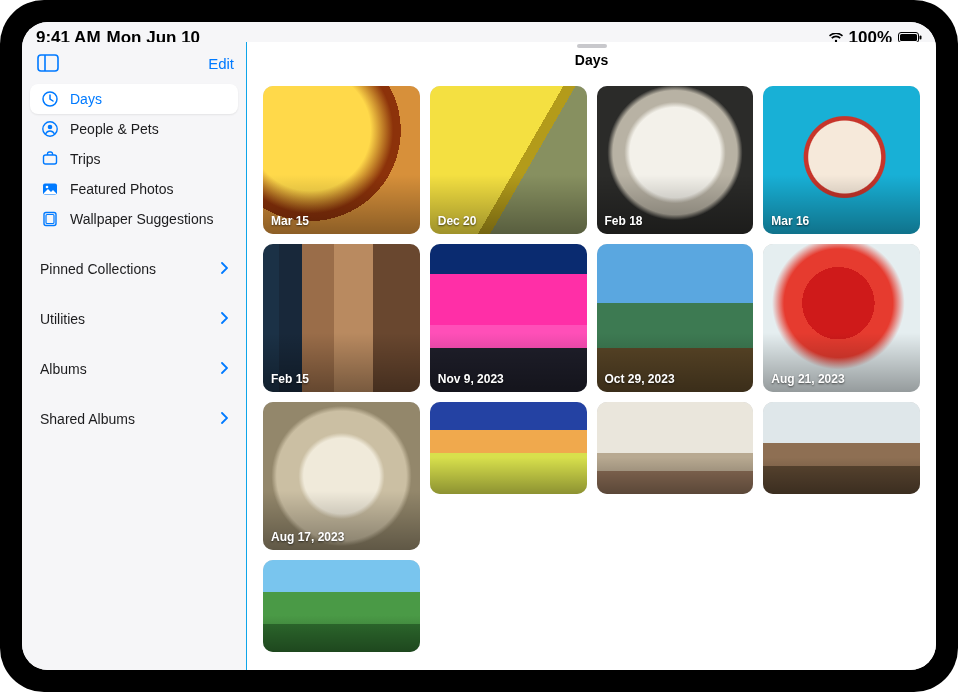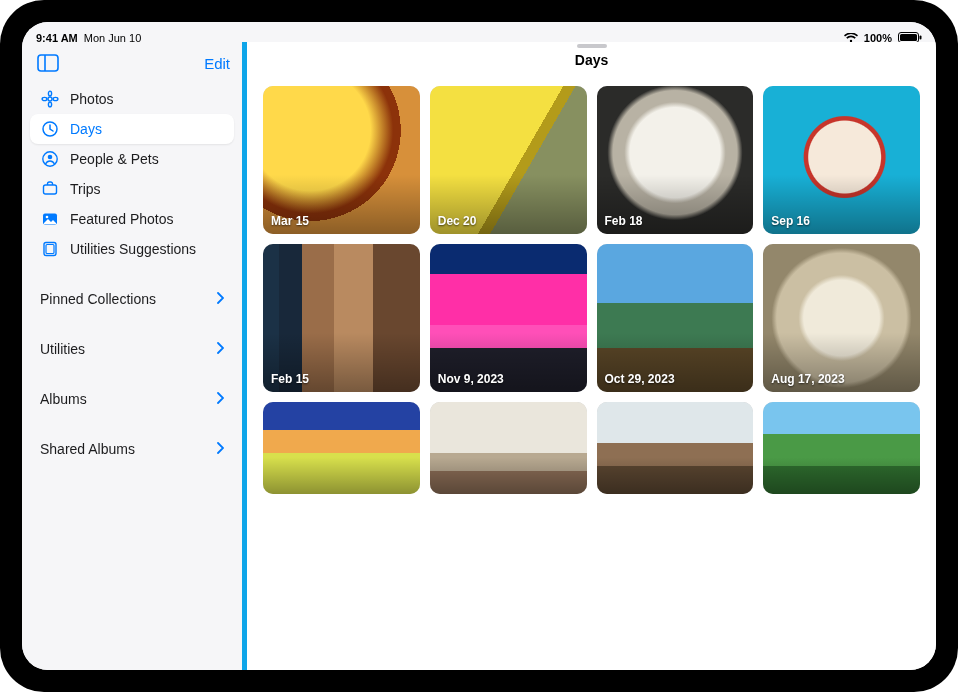--- a/index.html
+++ b/index.html
@@ -22,39 +22,39 @@
     flex-direction: column;
   }
 
   
   .statusbar {
     height: 20px;
     display: flex;
     align-items: center;
     justify-content: space-between;
     padding: 11px 14px 0 14px;
-    font-size: 11px;
+    font-size: 17px;
     font-weight: 600;
     color: #000;
     background: #f6f6f8;
     text-align: right;
   }
   .statusbar .left, .statusbar .right { display: flex; align-items: center; gap: 6px; }
   .status-label { font-weight: 600; }
-  .status-date { font-weight: 400; }
+  .status-date { font-weight: 700; }
   .wifi-icon svg, .battery svg { display: block; }
 
   
   .appbody { flex: 1; display: flex; overflow: hidden; }
 
   
   .sidebar {
     width: 225px;
     background: #f6f6f8;
-    border-right: 5px solid #0ea5e9;
+    border-right: 1px solid #0ea5e9;
     display: flex;
     flex-direction: column;
     padding: 4px 8px 0 8px;
   }
   .sidebar-top {
     display: flex;
     align-items: center;
     justify-content: space-between;
     height: 34px;
     padding: 0 4px;
@@ -169,34 +169,20 @@
             <svg width="22" height="18" viewBox="0 0 22 18">
                 <rect x="1" y="1" width="20" height="16" rx="3" fill="none" stroke="#007aff" stroke-width="1.6"></rect>
                 <line x1="8" y1="1" x2="8" y2="17" stroke="#007aff" stroke-width="1.6"></line>
               </svg>
           </div>
           <div class="edit-btn">Edit</div>
         </div>
 
         <div class="navlist">
 
-          <div class="nav-item">
-            <span class="icon">
-              <svg width="18" height="18" viewBox="0 0 18 18">
-                  <g fill="none" stroke="#007aff" stroke-width="1.4">
-                    <circle cx="9" cy="9" r="2"></circle>
-                    <ellipse cx="9" cy="3.5" rx="1.6" ry="2.4"></ellipse>
-                    <ellipse cx="9" cy="14.5" rx="1.6" ry="2.4"></ellipse>
-                    <ellipse cx="3.5" cy="9" rx="2.4" ry="1.6"></ellipse>
-                    <ellipse cx="14.5" cy="9" rx="2.4" ry="1.6"></ellipse>
-                  </g>
-                </svg>
-            </span>
-            <span class="label">Photos</span>
-          </div>
 
           <div class="nav-item selected">
             <span class="icon">
               <svg width="18" height="18" viewBox="0 0 18 18">
                   <circle cx="9" cy="9" r="7" fill="none" stroke="#007aff" stroke-width="1.5"></circle>
                   <path d="M9 5v4l3 2" fill="none" stroke="#007aff" stroke-width="1.5" stroke-linecap="round"></path>
                 </svg>
             </span>
             <span class="label">Days</span>
           </div>
@@ -234,21 +220,21 @@
             <span class="label">Featured Photos</span>
           </div>
 
           <div class="nav-item">
             <span class="icon">
               <svg width="18" height="18" viewBox="0 0 18 18">
                   <rect x="3" y="2.5" width="12" height="13" rx="2" fill="none" stroke="#007aff" stroke-width="1.4"></rect>
                   <rect x="5" y="4.5" width="8" height="9" rx="1" fill="none" stroke="#007aff" stroke-width="1.2"></rect>
                 </svg>
             </span>
-            <span class="label">Utilities Suggestions</span>
+            <span class="label">Wallpaper Suggestions</span>
           </div>
 
           <div class="section-row">
             <span>Pinned Collections</span>
             <span class="chevron">
               <svg width="8" height="12" viewBox="0 0 8 12">
                   <path d="M2 1l5 5-5 5" fill="none" stroke="#007aff" stroke-width="1.8" stroke-linecap="round"></path>
                 </svg>
             </span>
           </div>
@@ -294,36 +280,40 @@
           <div class="tile">
               <div class="thumb c1"></div>
               <span class="date-badge">Dec 20</span>
             </div>
           <div class="tile">
               <div class="thumb c2"></div>
               <span class="date-badge">Feb 18</span>
             </div>
           <div class="tile">
               <div class="thumb c3"></div>
-              <span class="date-badge">Sep 16</span>
+              <span class="date-badge">Mar 16</span>
             </div>
 
           <div class="tile">
               <div class="thumb c4"></div>
               <span class="date-badge">Feb 15</span>
             </div>
           <div class="tile">
               <div class="thumb c6"></div>
               <span class="date-badge">Nov 9, 2023</span>
             </div>
           <div class="tile">
               <div class="thumb c7"></div>
               <span class="date-badge">Oct 29, 2023</span>
             </div>
 
+          <div class="tile">
+              <div class="thumb c8"></div>
+              <span class="date-badge">Aug 21, 2023</span>
+            </div>
           <div class="tile">
               <div class="thumb c10"></div>
               <span class="date-badge">Aug 17, 2023</span>
             </div>
 
           <div class="tile row4">
               <div class="thumb c12"></div>
               <span class="date-badge"></span>
             </div>
           <div class="tile row4">

